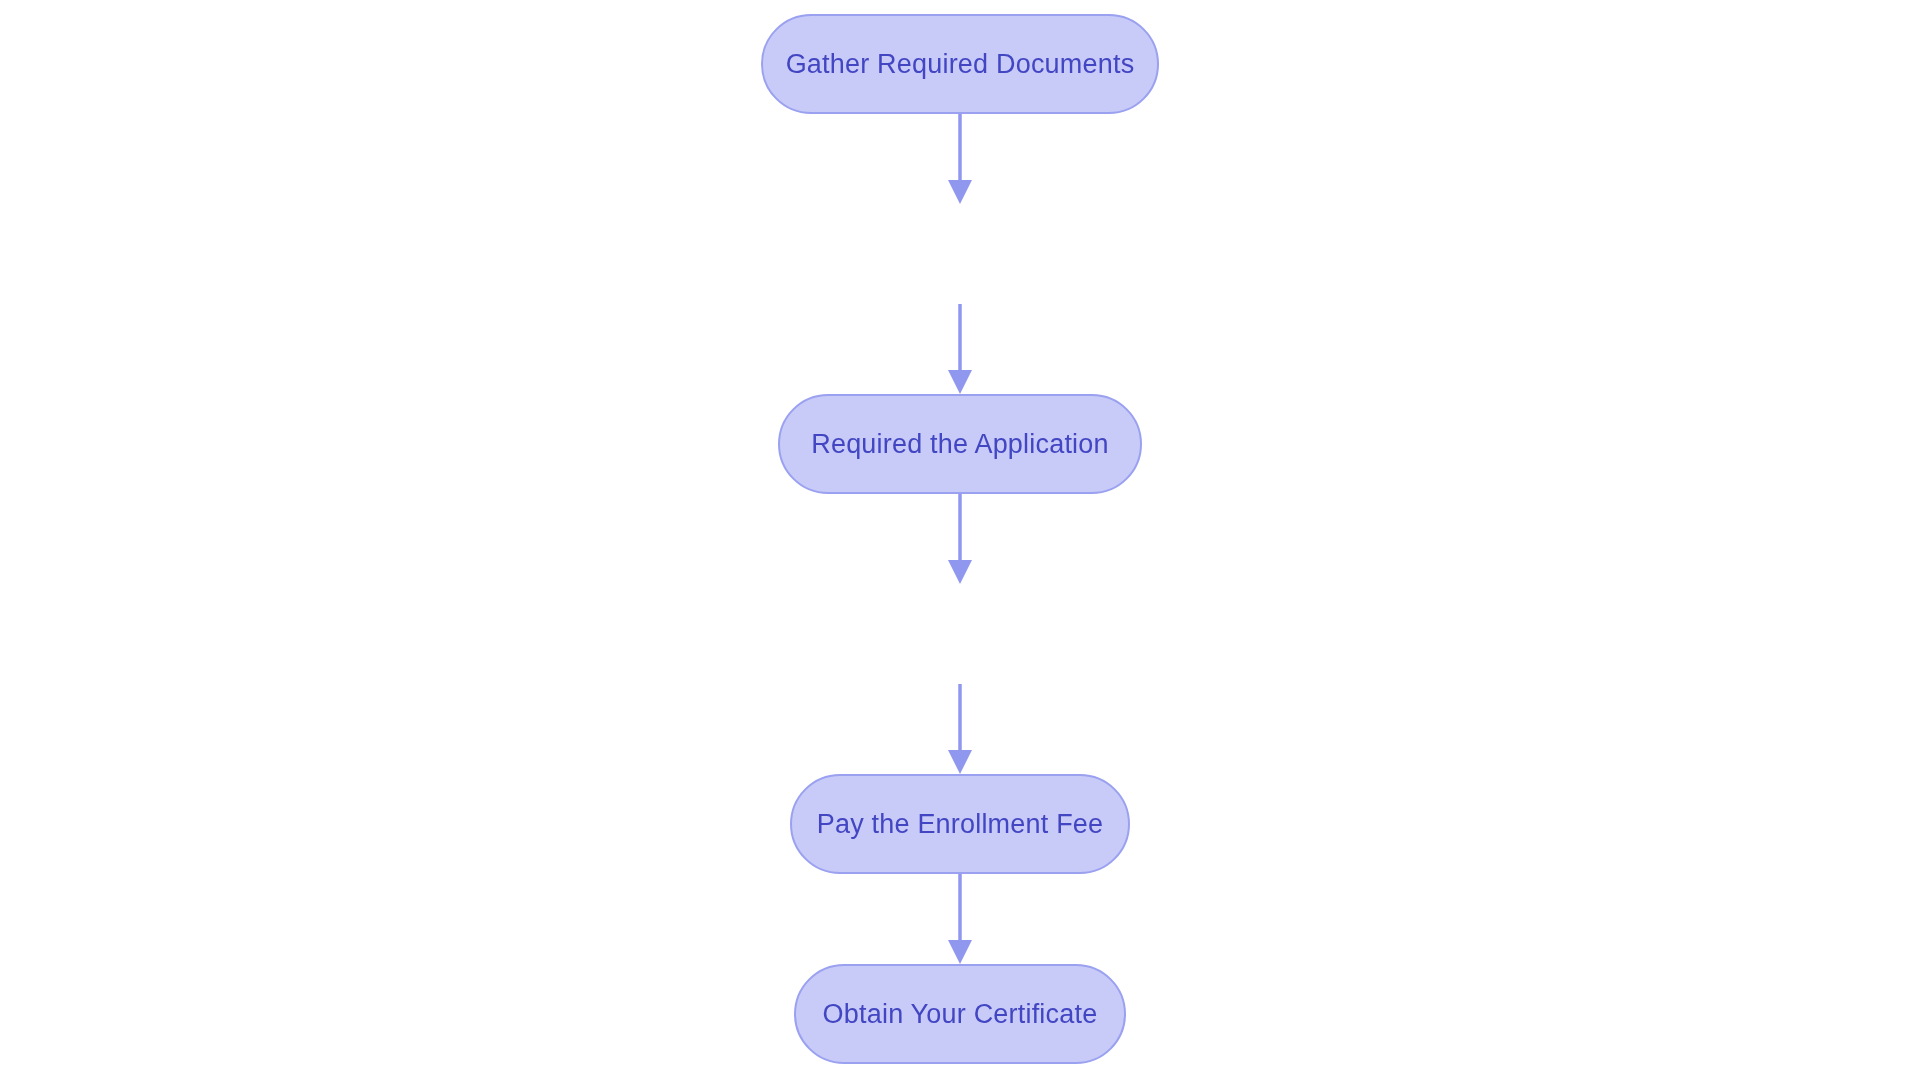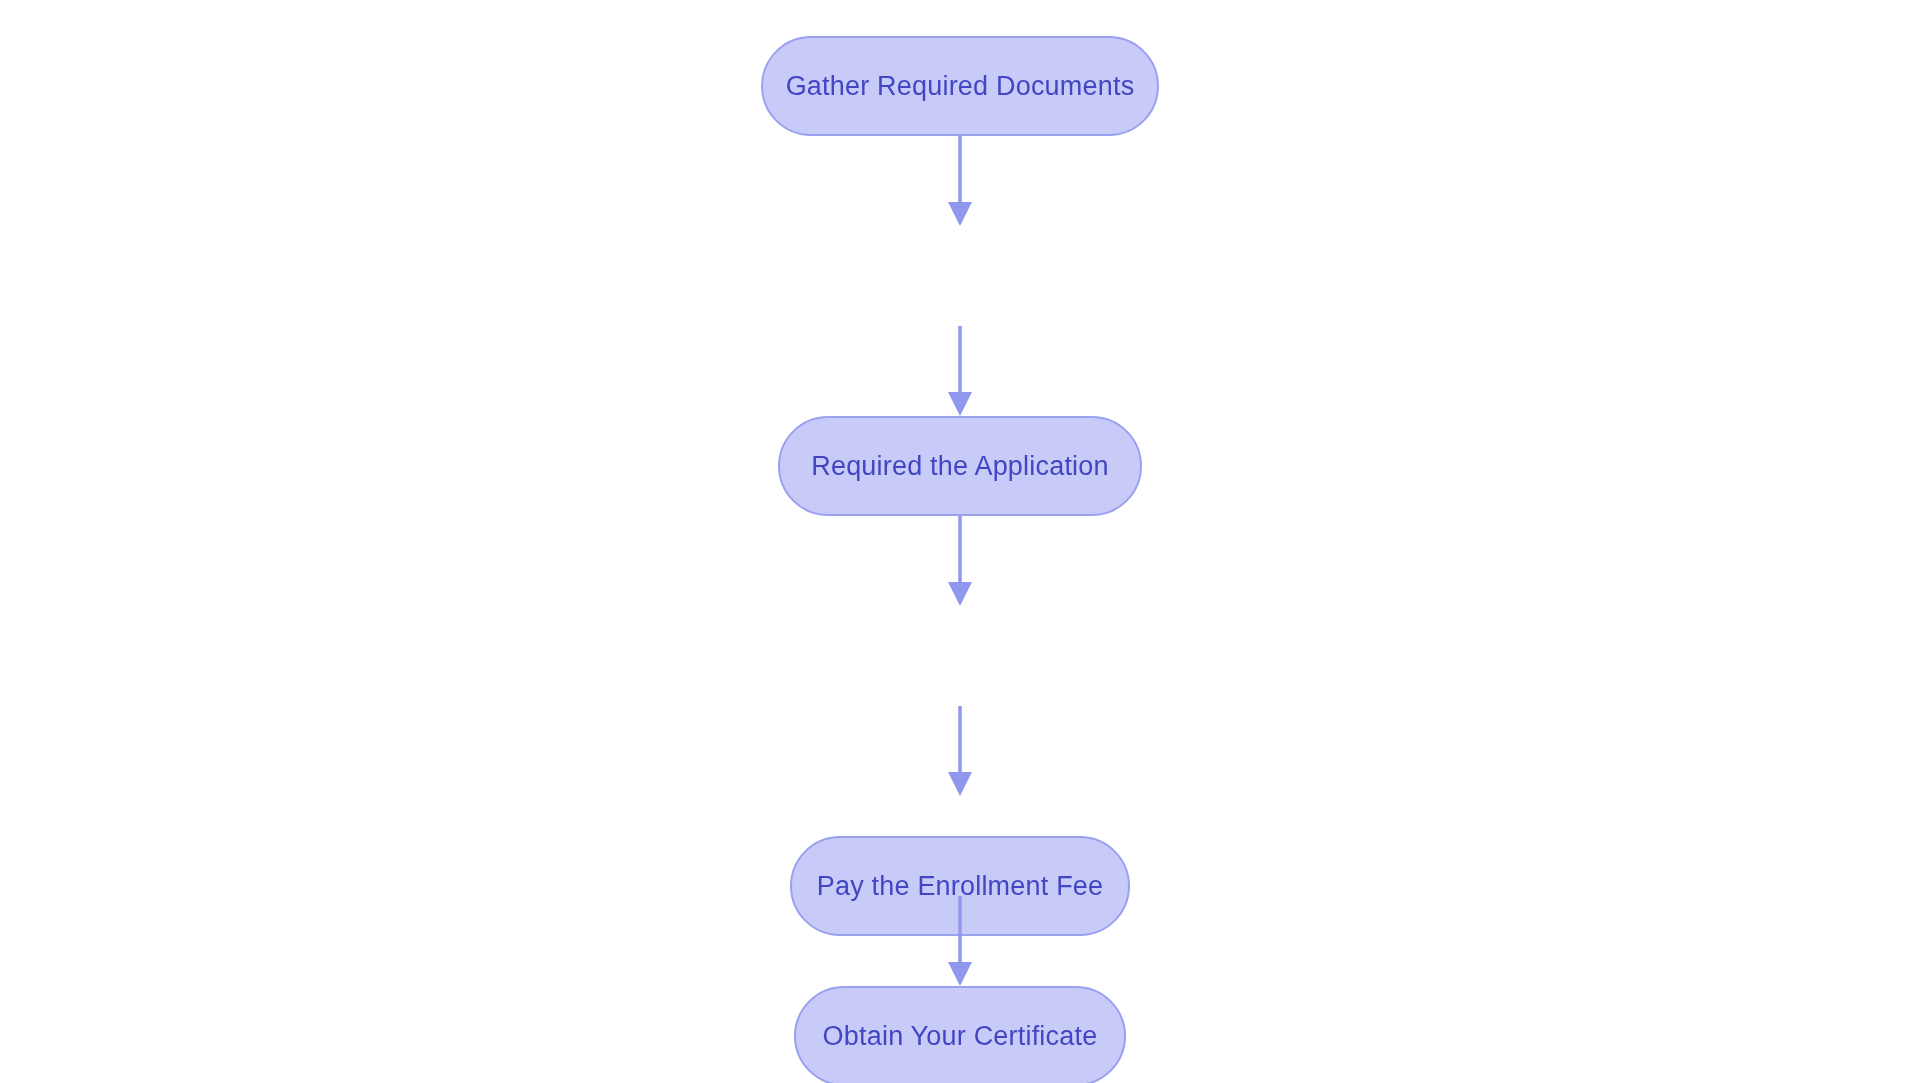--- a/index.html
+++ b/index.html
@@ -10,21 +10,20 @@
     width: 1920px;
     height: 1083px;
     background: var(--background, #ffffff);
     position: relative;
     overflow: hidden;
     font-family: "Liberation Sans", sans-serif;
   }
   .canvas {
     position: absolute;
     inset: 0;
-    margin-top: 22px;
   }
   .node {
     position: absolute;
     left: 50%;
     transform: translateX(-50%);
     height: 100px;
     box-sizing: border-box;
     border-radius: 50px;
     background: var(--node-fill, #c8caf7);
     border: 2px solid var(--node-border, #9aa1f0);
@@ -77,21 +76,21 @@
     <line x1="13" y1="0" x2="13" y2="68" stroke="currentColor" stroke-width="3.5"></line>
     <polygon points="1,66 25,66 13,90" fill="currentColor"></polygon>
   </svg>
 
 
   <svg class="arrow" style="top:684px" viewBox="0 0 26 90" aria-hidden="true">
     <line x1="13" y1="0" x2="13" y2="68" stroke="currentColor" stroke-width="3.5"></line>
     <polygon points="1,66 25,66 13,90" fill="currentColor"></polygon>
   </svg>
 
-  <div class="node" style="top:814px; width:340px">
+  <div class="node" style="top:774px; width:340px">
     <span class="node-label">Pay the Enrollment Fee</span>
   </div>
 
   <svg class="arrow" style="top:874px" viewBox="0 0 26 90" aria-hidden="true">
     <line x1="13" y1="0" x2="13" y2="68" stroke="currentColor" stroke-width="3.5"></line>
     <polygon points="1,66 25,66 13,90" fill="currentColor"></polygon>
   </svg>
 
   <div class="node" style="top:964px; width:332px">
     <span class="node-label">Obtain Your Certificate</span>

